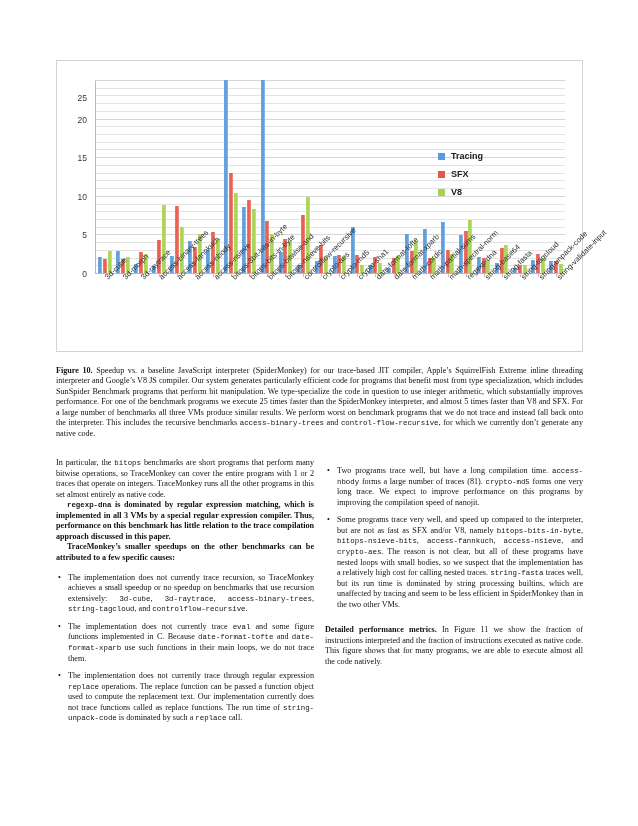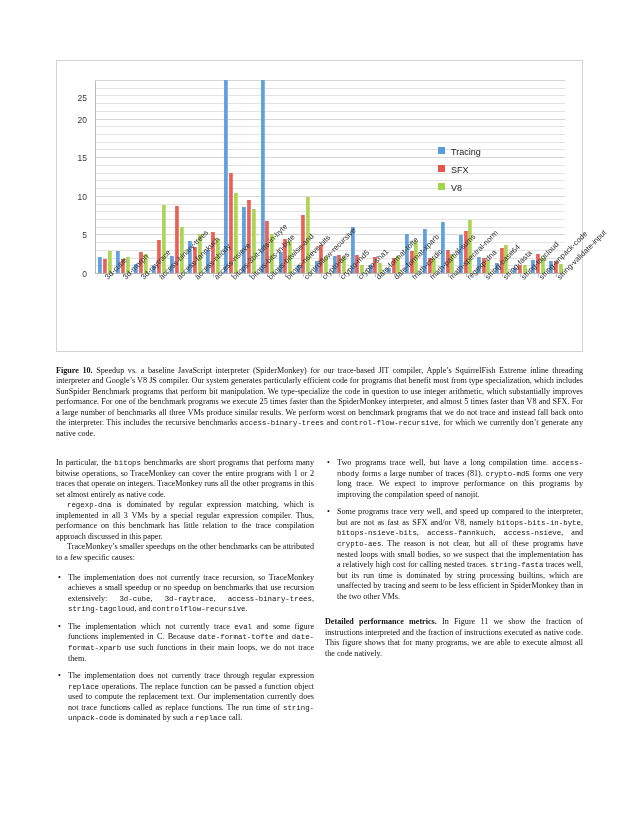--- a/index.html
+++ b/index.html
@@ -43,21 +43,21 @@
     position:absolute;top:0;
     font-family:"Liberation Sans", sans-serif;font-size:7.6px;color:#303030;
     white-space:nowrap;transform-origin:left top;
     transform:rotate(-45deg);
   }
 
   .legend{
     position:absolute;left:381px;top:86px;width:90px;
     font-family:"Liberation Sans", sans-serif;font-size:9px;color:#202020;
   }
-  .legend .row{display:flex;align-items:flex-start;height:18px;}
+  .legend .row{display:flex;align-items:center;height:18px;font-weight:bold;}
   .legend .swatch{width:7px;height:7px;margin-right:6px;display:inline-block;}
   .legend .swatch.tracing{background:#5b9bd9;}
   .legend .swatch.sfx{background:#e8564a;}
   .legend .swatch.v8{background:#a5d44a;}
 
   
   .caption{
     position:absolute;left:56px;top:366px;width:527px;
     font-size:8.15px;line-height:1.28;text-align:justify;color:#111;
   }
@@ -65,21 +65,21 @@
   .mono{font-family:"Liberation Mono", monospace;font-size:7.4px;}
 
   
   .col{
     position:absolute;top:458px;width:258px;
     font-size:8.15px;line-height:1.295;text-align:justify;color:#111;
   }
   .col.left{left:56px;}
   .col.right{left:325px;}
   .col p{margin:0;}
-  .col p.indent{text-indent:11px;}
+  .col p.indent{text-indent:11px;font-weight:bold;}
   .col ul{list-style:none;margin:9px 0 0 0;padding:0;}
   .col li{position:relative;padding-left:12px;margin-bottom:7px;text-align:justify;}
   .col li:before{content:"\2022";position:absolute;left:2px;top:0;}
   .gap{height:8px;}
   .runin{font-weight:bold;}
 </style>
 </head>
 <body>
 
 <div class="page">
@@ -338,27 +338,27 @@
     <b>Figure 10.</b>
     <span>Speedup vs. a baseline JavaScript interpreter (SpiderMonkey) for our trace-based JIT compiler, Apple’s SquirrelFish Extreme inline threading interpreter and Google’s V8 JS compiler. Our system generates particularly efficient code for programs that benefit most from type specialization, which includes SunSpider Benchmark programs that perform bit manipulation. We type-specialize the code in question to use integer arithmetic, which substantially improves performance. For one of the benchmark programs we execute 25 times faster than the SpiderMonkey interpreter, and almost 5 times faster than V8 and SFX. For a large number of benchmarks all three VMs produce similar results. We perform worst on benchmark programs that we do not trace and instead fall back onto the interpreter. This includes the recursive benchmarks </span><span class="mono">access-binary-trees</span><span> and </span><span class="mono">control-flow-recursive</span><span>, for which we currently don’t generate any native code.</span>
   </div>
 
   <div class="col left">
     <p><span>In particular, the </span><span class="mono">bitops</span><span> benchmarks are short programs that perform many bitwise operations, so TraceMonkey can cover the entire program with 1 or 2 traces that operate on integers. TraceMonkey runs all the other programs in this set almost entirely as native code.</span></p>
     <p class="indent"><span class="mono">regexp-dna</span><span> is dominated by regular expression matching, which is implemented in all 3 VMs by a special regular expression compiler. Thus, performance on this benchmark has little relation to the trace compilation approach discussed in this paper.</span></p>
     <p class="indent">TraceMonkey’s smaller speedups on the other benchmarks can be attributed to a few specific causes:</p>
     <ul id="left-bullets">
         <li><span>The implementation does not currently trace recursion, so TraceMonkey achieves a small speedup or no speedup on benchmarks that use recursion extensively: </span><span class="mono">3d-cube</span><span>, </span><span class="mono">3d-raytrace</span><span>, </span><span class="mono">access-binary-trees</span><span>, </span><span class="mono">string-tagcloud</span><span>, and </span><span class="mono">controlflow-recursive</span><span>.</span></li>
-        <li><span>The implementation which not currently trace </span><span class="mono">eval</span><span> and some figure functions implemented in C. Because </span><span class="mono">date-format-tofte</span><span> and </span><span class="mono">date-format-xparb</span><span> use such functions in their main loops, we do not trace them.</span></li>
+        <li><span>The implementation does not currently trace </span><span class="mono">eval</span><span> and some figure functions implemented in C. Because </span><span class="mono">date-format-tofte</span><span> and </span><span class="mono">date-format-xparb</span><span> use such functions in their main loops, we do not trace them.</span></li>
         <li><span>The implementation does not currently trace through regular expression </span><span class="mono">replace</span><span> operations. The replace function can be passed a function object used to compute the replacement text. Our implementation currently does not trace functions called as replace functions. The run time of </span><span class="mono">string-unpack-code</span><span> is dominated by such a </span><span class="mono">replace</span><span> call.</span></li>
       </ul>
   </div>
 
   <div class="col right">
-    <ul id="right-bullets" style="margin-top:0">
+    <ul id="right-bullets" style="margin-top:8px">
         <li><span>Two programs trace well, but have a long compilation time. </span><span class="mono">access-nbody</span><span> forms a large number of traces (81). </span><span class="mono">crypto-md5</span><span> forms one very long trace. We expect to improve performance on this programs by improving the compilation speed of nanojit.</span></li>
         <li><span>Some programs trace very well, and speed up compared to the interpreter, but are not as fast as SFX and/or V8, namely </span><span class="mono">bitops-bits-in-byte</span><span>, </span><span class="mono">bitops-nsieve-bits</span><span>, </span><span class="mono">access-fannkuch</span><span>, </span><span class="mono">access-nsieve</span><span>, and </span><span class="mono">crypto-aes</span><span>. The reason is not clear, but all of these programs have nested loops with small bodies, so we suspect that the implementation has a relatively high cost for calling nested traces. </span><span class="mono">string-fasta</span><span> traces well, but its run time is dominated by string processing builtins, which are unaffected by tracing and seem to be less efficient in SpiderMonkey than in the two other VMs.</span></li>
       </ul>
     <div class="gap"></div>
     <p><span class="runin">Detailed performance metrics.</span><span> In Figure 11 we show the fraction of instructions interpreted and the fraction of instructions executed as native code. This figure shows that for many programs, we are able to execute almost all the code natively.</span></p>
   </div>
 
 </div>
 
 </body></html>

